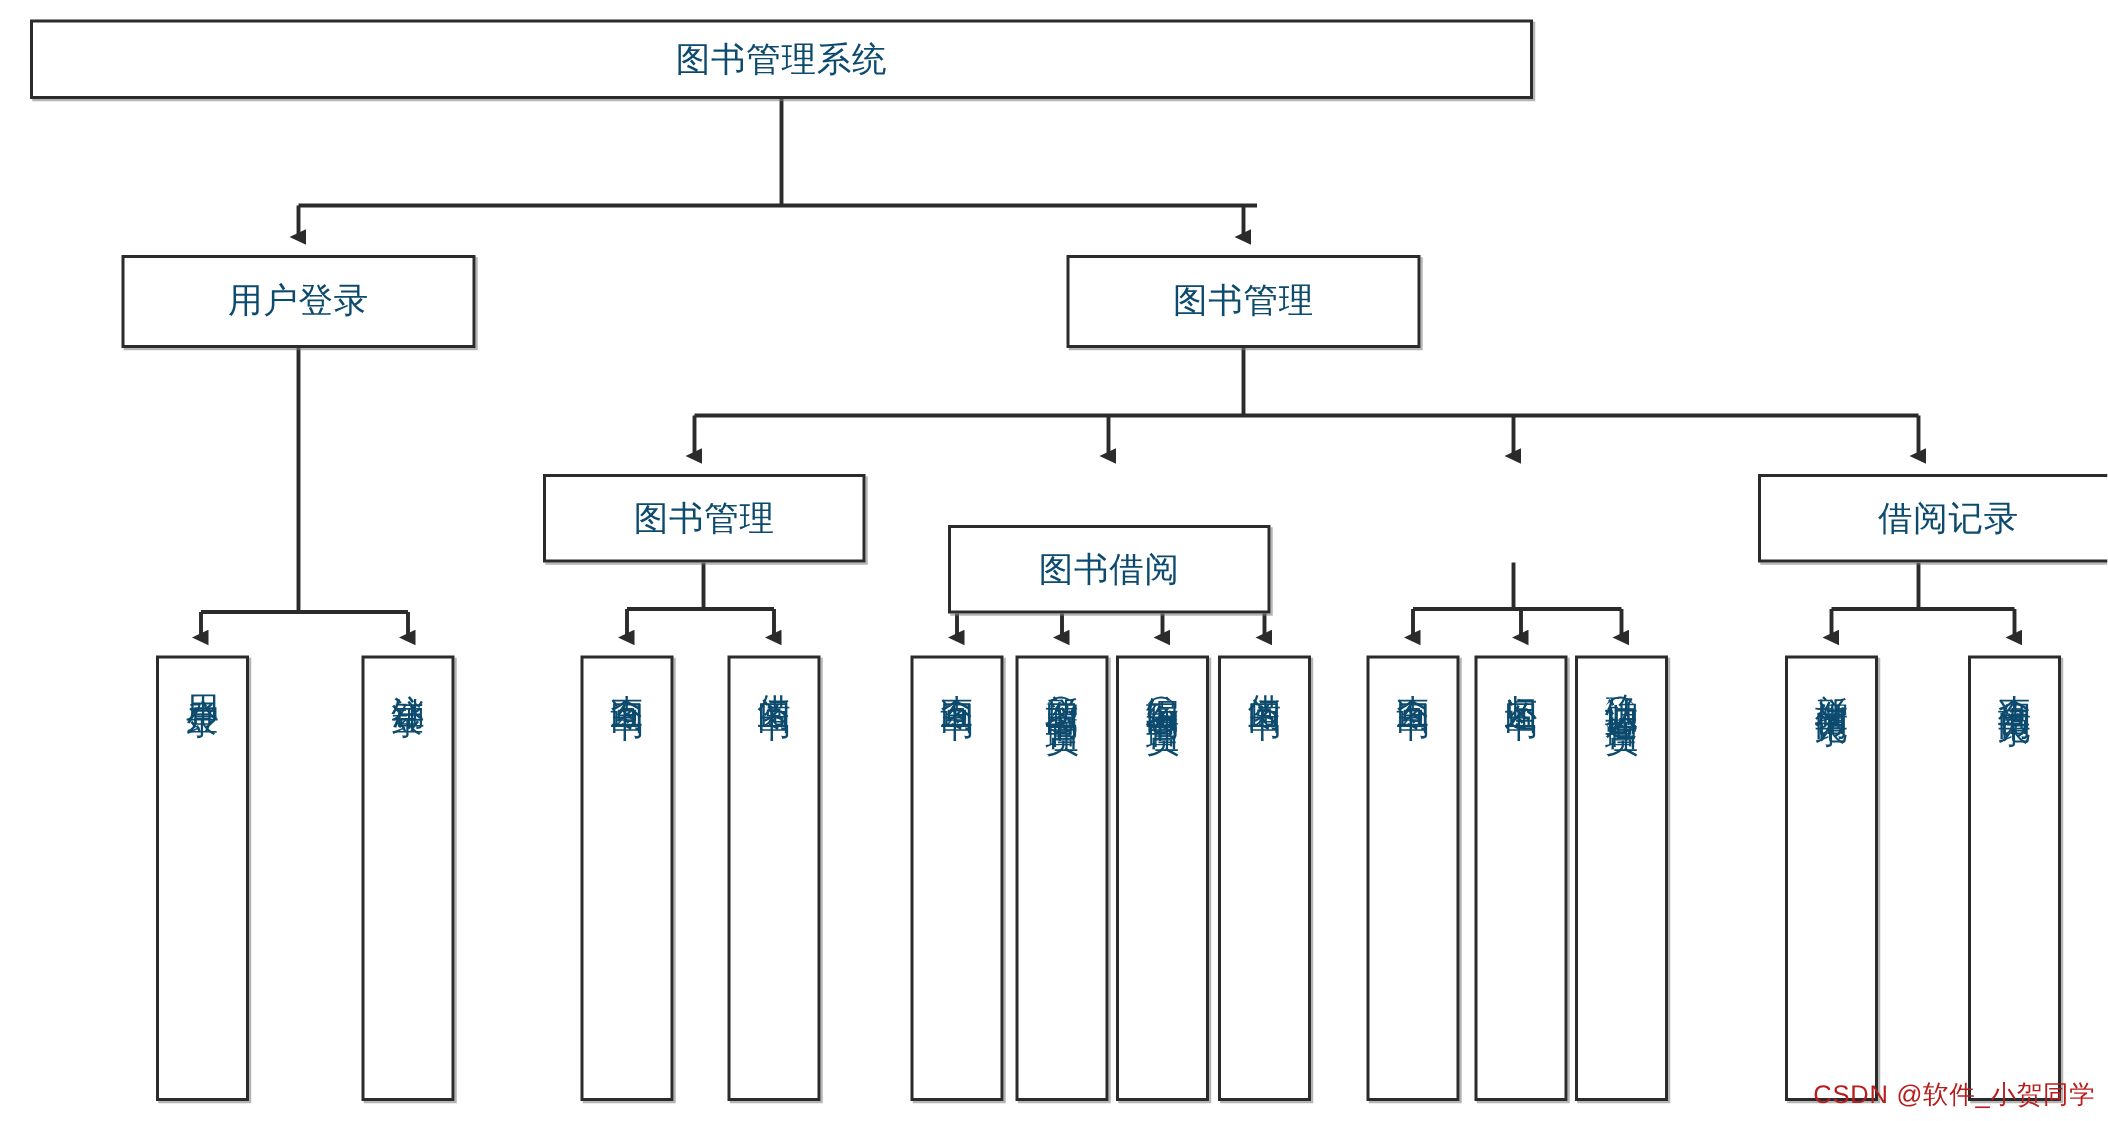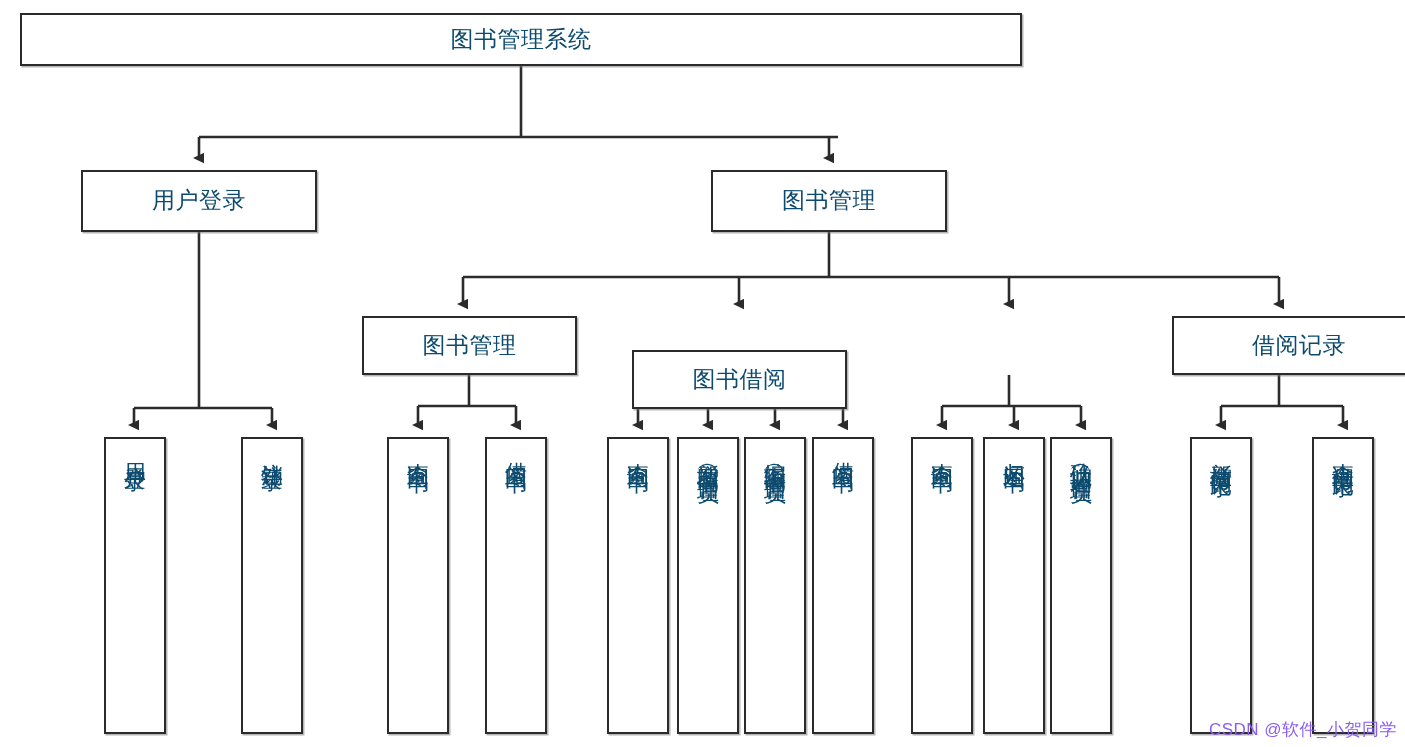--- a/index.html
+++ b/index.html
@@ -53,21 +53,21 @@
     text-orientation: upright;
     white-space: nowrap;
     letter-spacing: 3px;
     font-size: 22px;
   }
   .watermark {
     position: absolute;
     right: 8px;
     bottom: 6px;
     font-size: 17px;
-    color: #8b5cf6;
+    color: #b91c1c;
     letter-spacing: 0.5px;
     white-space: nowrap;
   }
 </style>
 </head>
 <body>
 
 <div id="canvas">
 
   <svg id="edges" viewBox="0 0 1405 747" xmlns="http://www.w3.org/2000/svg">

